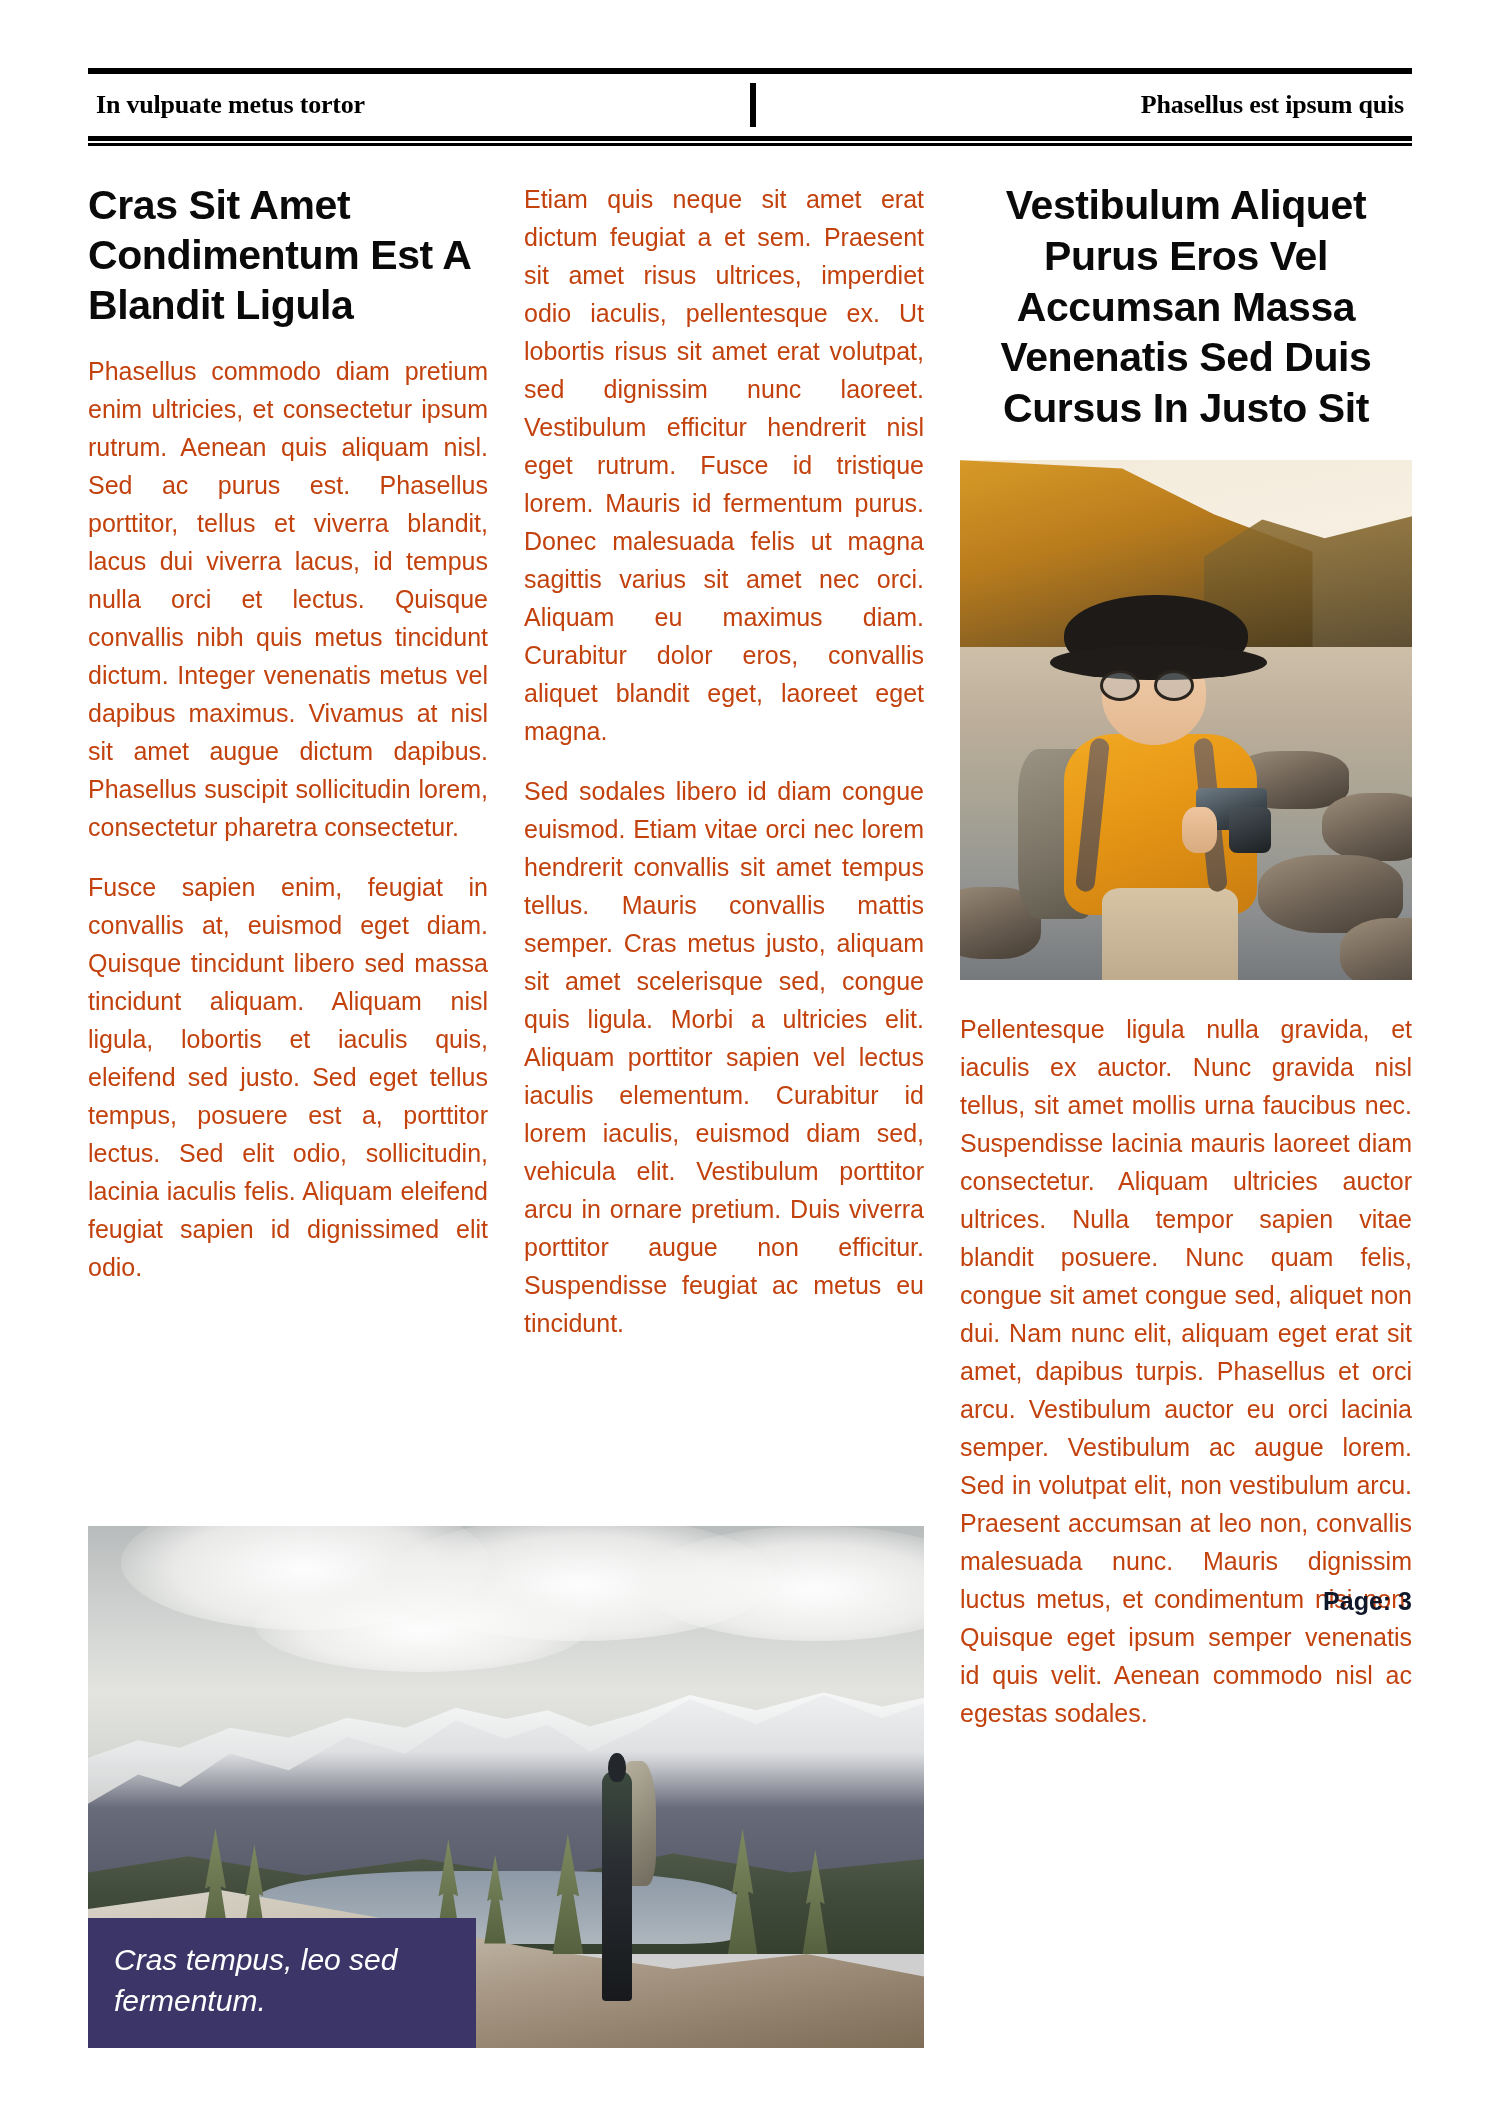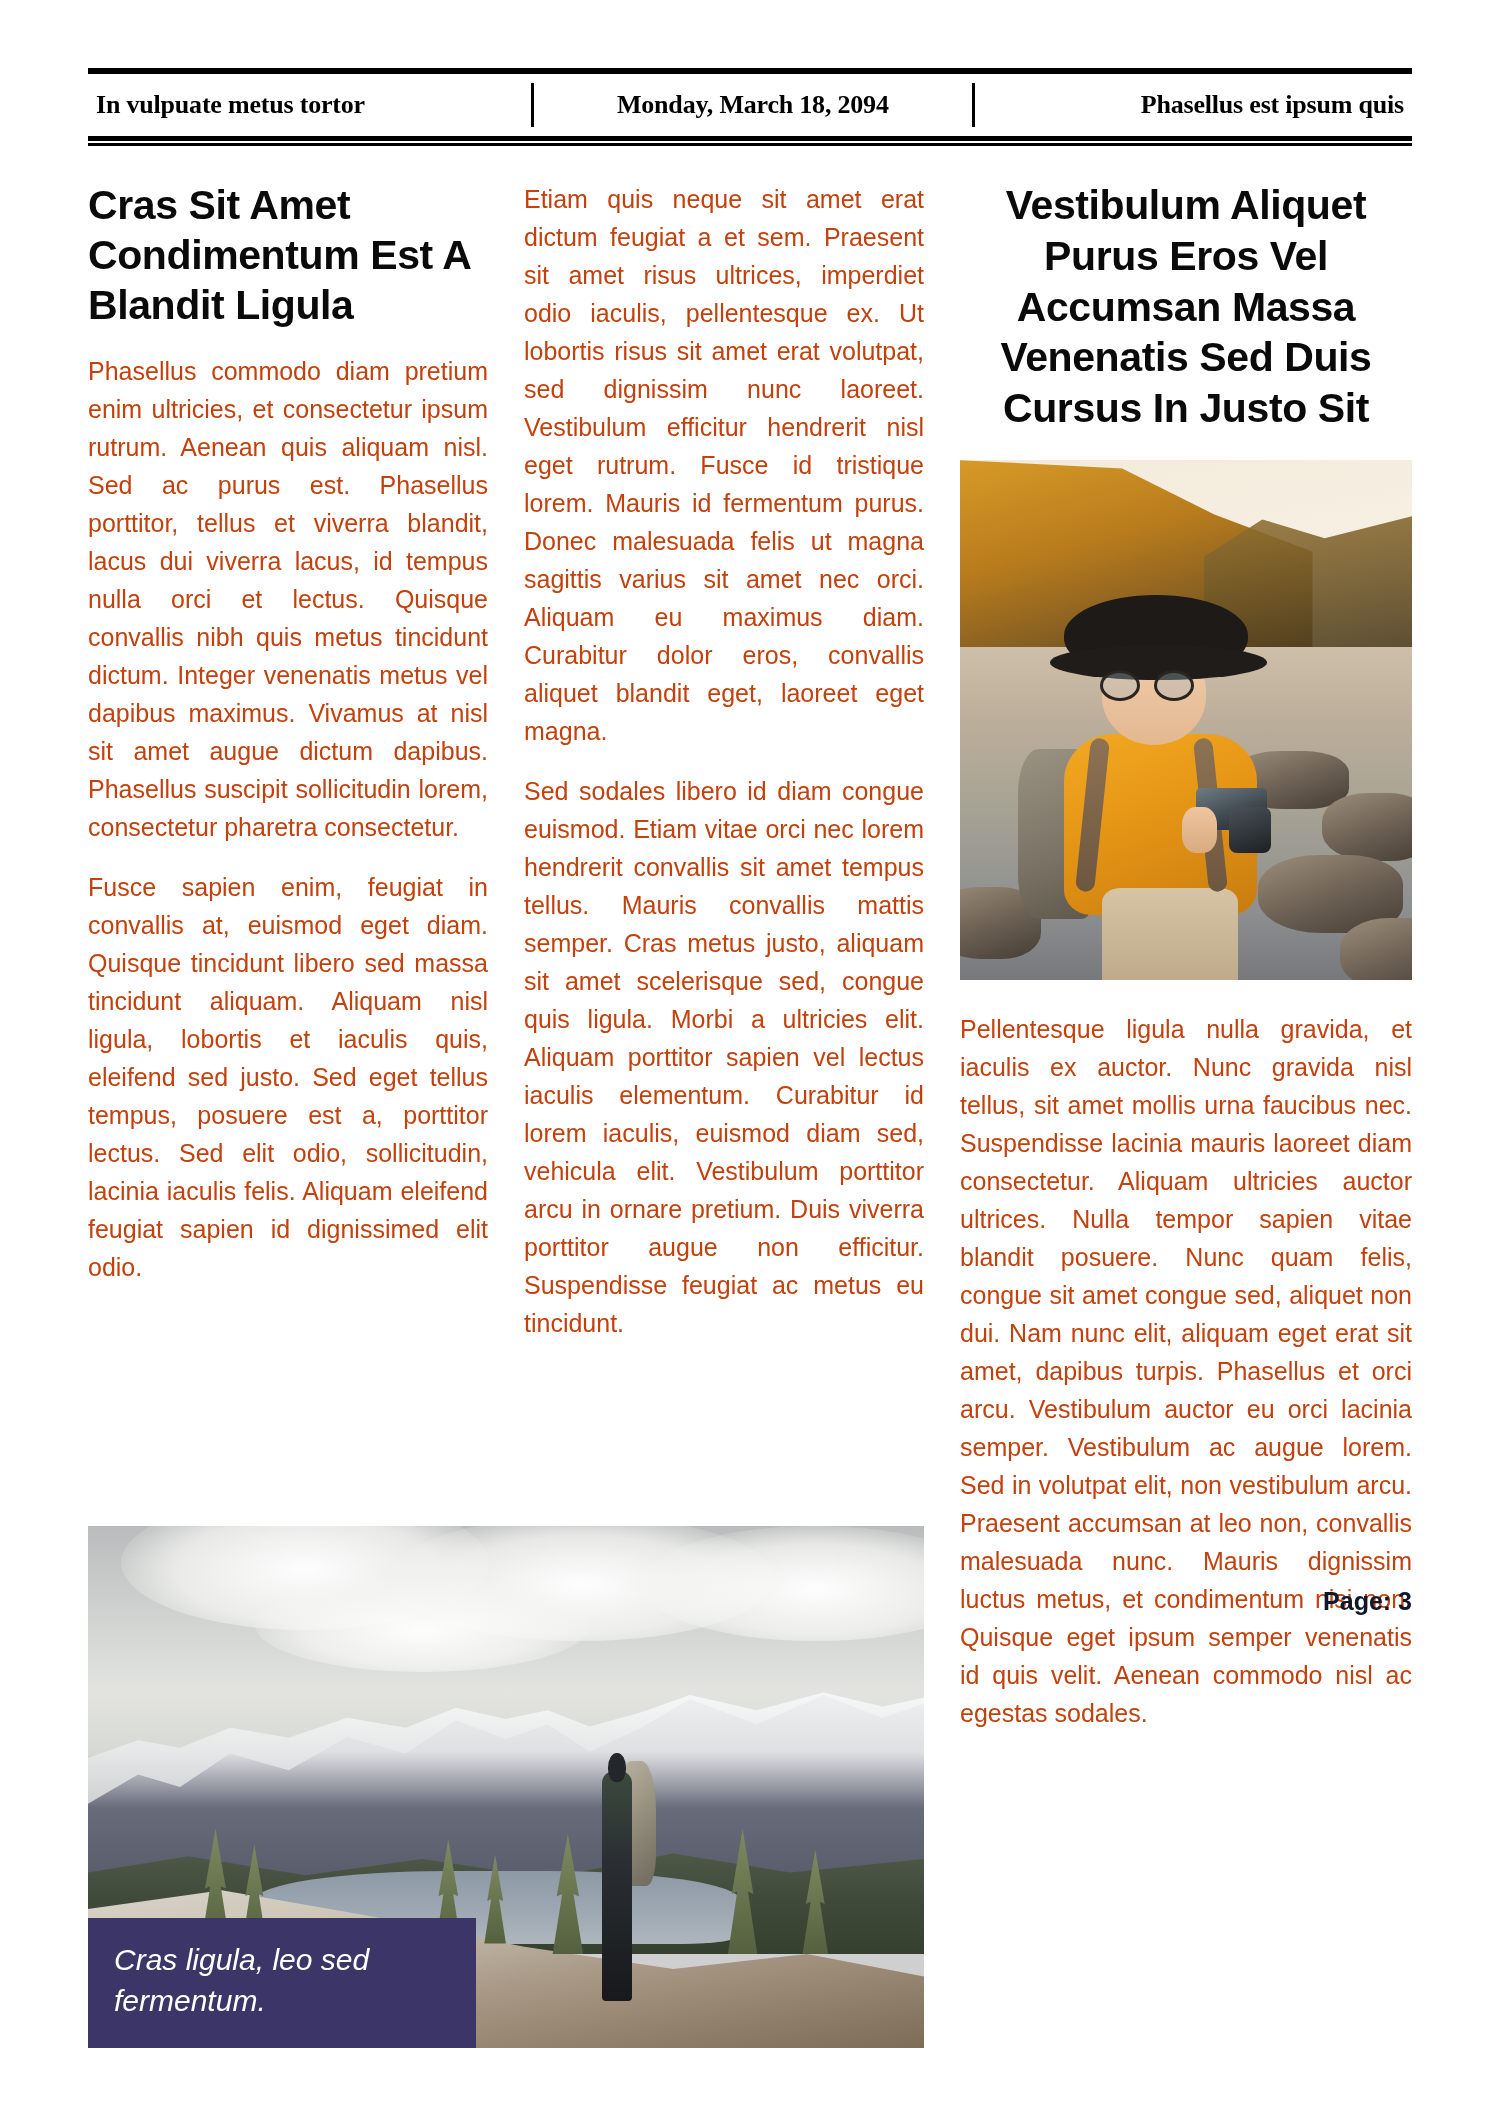--- a/index.html
+++ b/index.html
@@ -312,21 +312,20 @@
 
   <div class="masthead">
     <div class="rule-top"></div>
 
     <div class="masthead-row">
       <div class="masthead-cell mc-left">In vulpuate metus tortor</div>
 
       <div class="mast-spacer-l"></div>
       <div class="mast-divider"></div>
 
-      <div class="masthead-cell mc-center">Monday, March 18, 2094</div>
 
       <div class="mast-divider"></div>
       <div class="mast-spacer-r"></div>
 
       <div class="masthead-cell mc-right">Phasellus est ipsum quis</div>
     </div>
 
     <div class="rule-bottom-thick"></div>
     <div class="rule-bottom-gap"></div>
     <div class="rule-bottom-thin"></div>
@@ -410,19 +409,19 @@
     <div class="mtn-tree" style="left:47%; top:63%; width:3.4%; height:17%;"></div>
     <div class="mtn-tree" style="left:55%; top:59%; width:4.8%; height:23%;"></div>
     <div class="mtn-tree" style="left:76%; top:58%; width:4.6%; height:24%;"></div>
     <div class="mtn-tree" style="left:85%; top:62%; width:4.0%; height:20%;"></div>
 
     <div class="hiker-pack"></div>
     <div class="hiker-body"></div>
     <div class="hiker-head"></div>
 
     <div class="caption-box">
-      <div class="caption-text">Cras ligula, leo sed fermentum.</div>
+      <div class="caption-text">Cras tempus, leo sed fermentum.</div>
     </div>
   </div>
 
   <div class="footer">Page: 3</div>
 
 </div>
 
 </body></html>

